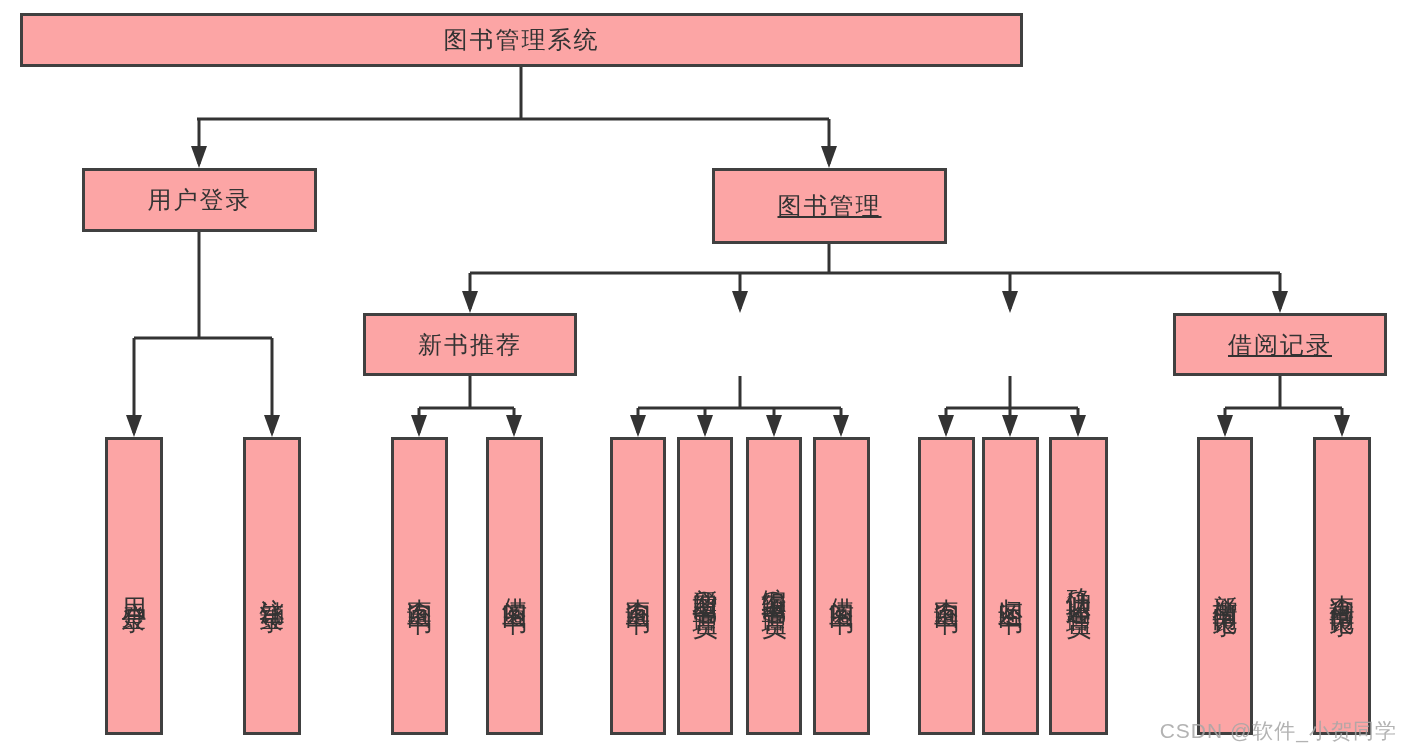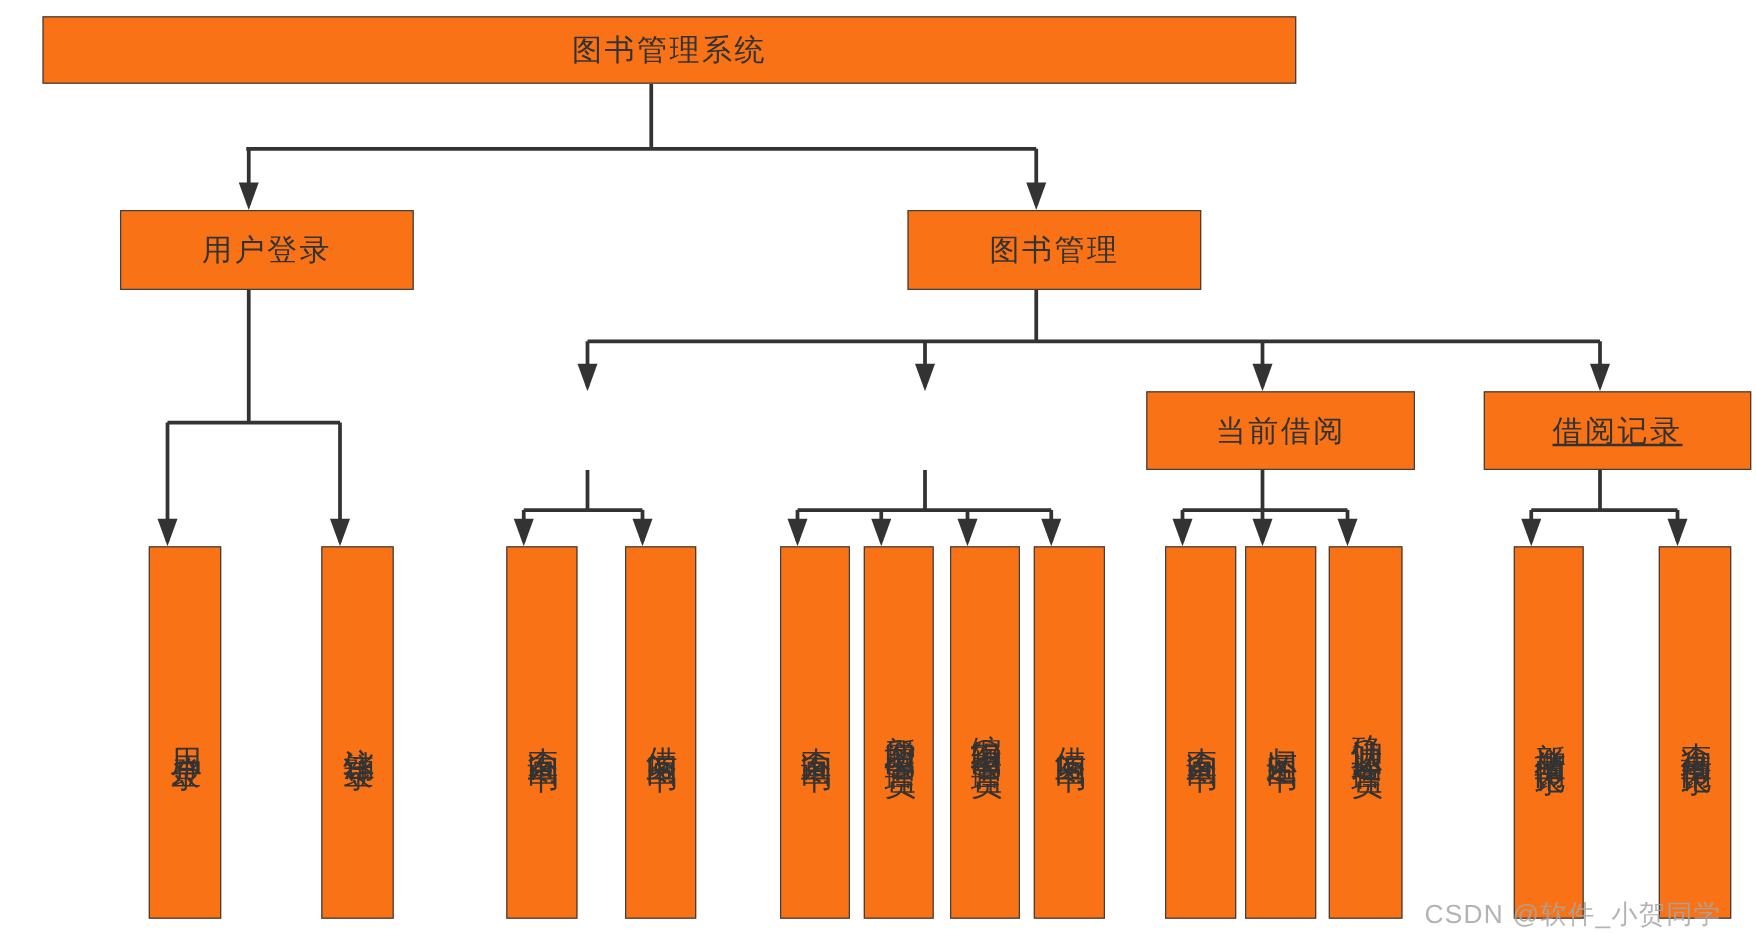--- a/index.html
+++ b/index.html
@@ -14,44 +14,43 @@
   }
   .wires {
     position: absolute;
     left: 0; top: 0;
     width: 1405px; height: 747px;
     pointer-events: none;
   }
   .node {
     position: absolute;
     box-sizing: border-box;
-    background: #f97316;
-    border: 1px solid #404040;
+    background: #fca5a5;
+    border: 3px solid #404040;
     display: flex;
     align-items: center;
     justify-content: center;
     z-index: 2;
-    margin-left: 14px;
   }
   .hnode {
     font-size: 24px;
     letter-spacing: 2px;
     white-space: nowrap;
   }
   .vnode {
     writing-mode: vertical-rl;
     text-orientation: mixed;
     font-size: 25px;
     letter-spacing: 4px;
     line-height: 1;
     white-space: nowrap;
   }
   .watermark {
     position: absolute;
-    right: 28px;
+    right: 8px;
     bottom: 2px;
     font-size: 21px;
     letter-spacing: 1px;
     color: rgba(166, 166, 166, 0.85);
     z-index: 5;
     white-space: nowrap;
   }
 </style>
 </head>
 <body>
@@ -120,23 +119,23 @@
       <polygon points="1002,415 1018,415 1010,437"></polygon>
       <polygon points="1070,415 1086,415 1078,437"></polygon>
       <polygon points="1217,415 1233,415 1225,437"></polygon>
       <polygon points="1334,415 1350,415 1342,437"></polygon>
     </g>
   </svg>
 
   <div class="node hnode" style="left:20px; top:13px; width:1003px; height:54px;">图书管理系统</div>
 
   <div class="node hnode" style="left:82px; top:168px; width:235px; height:64px;">用户登录</div>
-  <div class="node hnode" style="left:712px; top:168px; width:235px; height:64px;">图书管理</div>
+  <div class="node hnode" style="left:712px; top:168px; width:235px; height:76px;text-decoration:underline;">图书管理</div>
 
-  <div class="node hnode" style="left:903px; top:313px; width:215px; height:63px;">当前借阅</div>
+  <div class="node hnode" style="left:363px; top:313px; width:214px; height:63px;">新书推荐</div>
   <div class="node hnode" style="left:1173px; top:313px; width:214px; height:63px;text-decoration:underline;">借阅记录</div>
 
   <div class="node vnode" style="left:105px; top:437px; width:58px; height:298px;">用户登录</div>
   <div class="node vnode" style="left:243px; top:437px; width:58px; height:298px;">注销登录</div>
 
   <div class="node vnode" style="left:391px; top:437px; width:57px; height:298px;">查询图书</div>
   <div class="node vnode" style="left:486px; top:437px; width:57px; height:298px;">借阅图书</div>
 
   <div class="node vnode" style="left:610px; top:437px; width:56px; height:298px;">查询图书</div>
   <div class="node vnode" style="left:677px; top:437px; width:56px; height:298px;">新增图书（管理员）</div>

